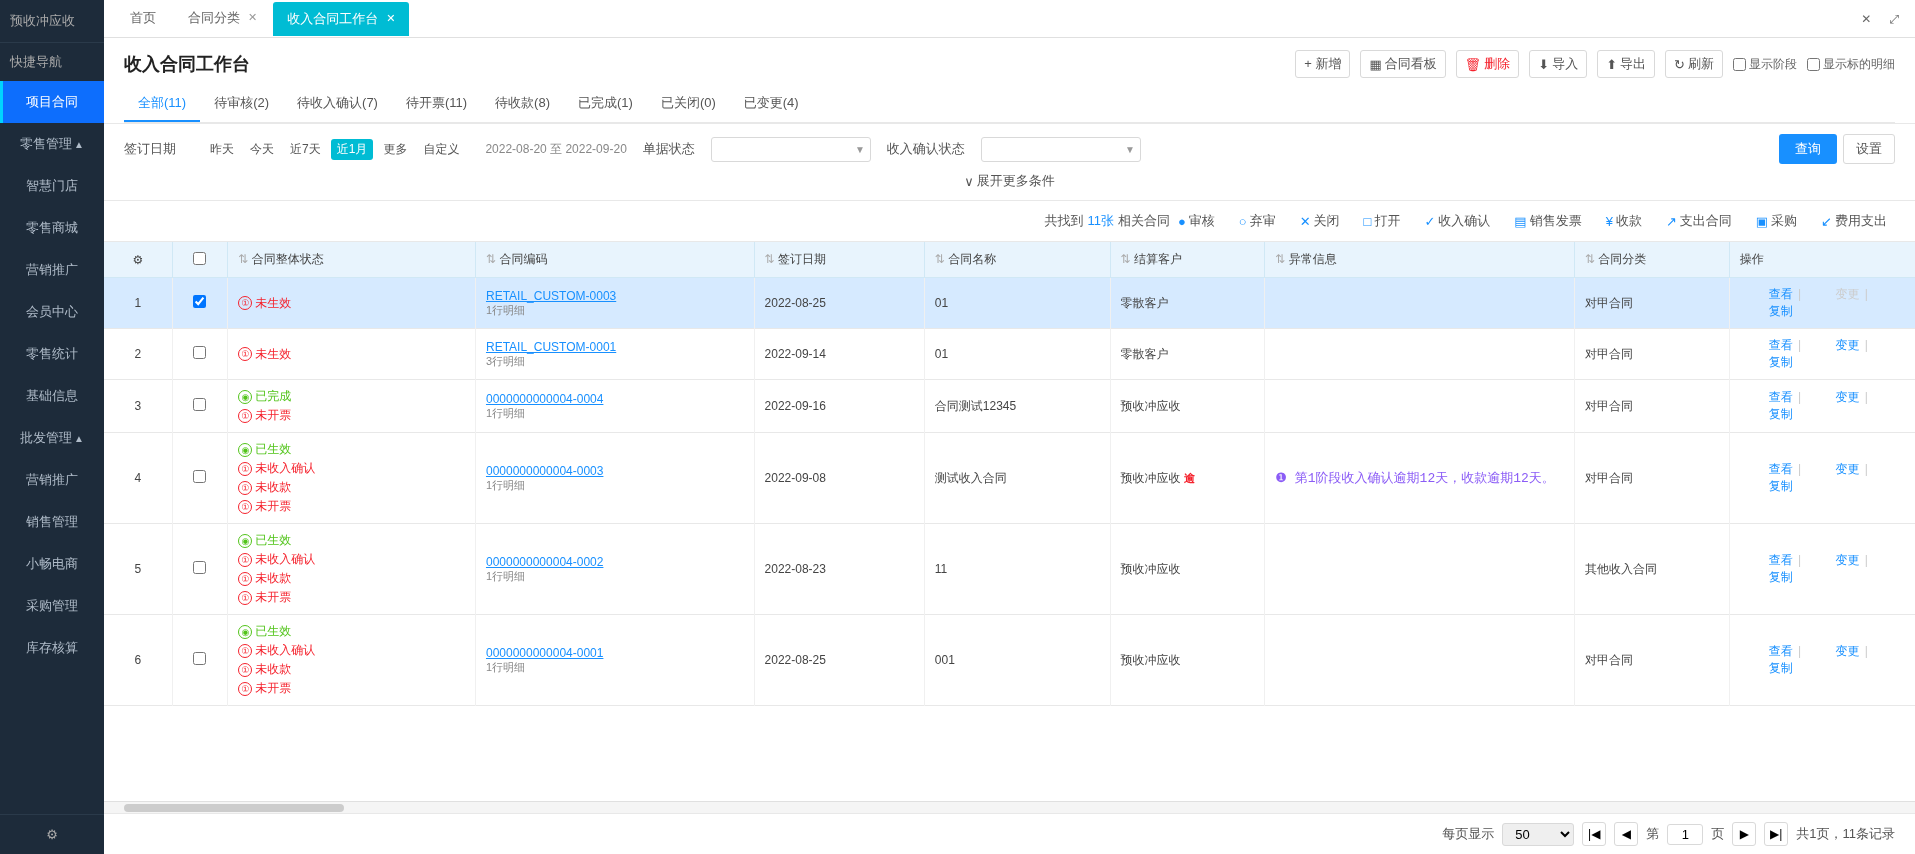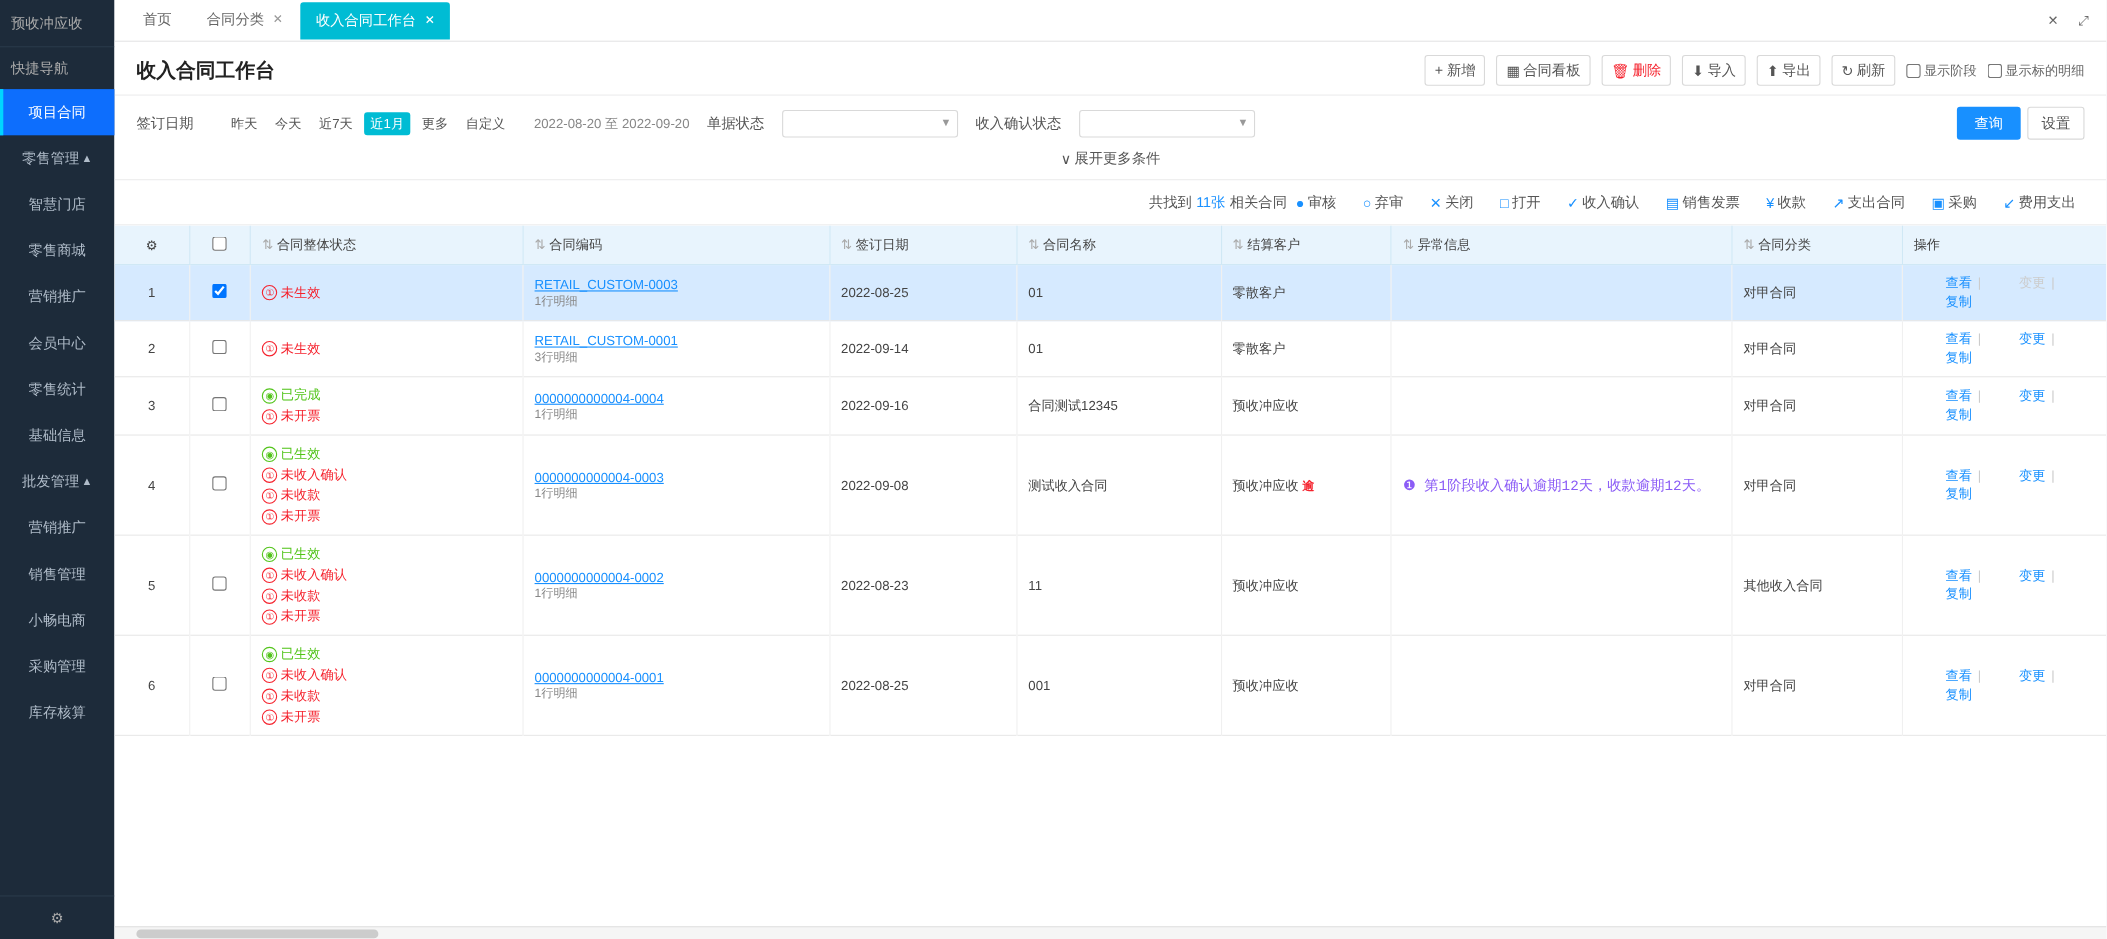--- a/index.html
+++ b/index.html
@@ -219,20 +219,30 @@
             <input type="checkbox" style="">
             <span>显示阶段</span>
           </label>
           <label class="toolbar-checkbox">
             <input type="checkbox" style="">
             <span>显示标的明细</span>
           </label>
         </div>
       </div>
 
+      <div class="sub-tabs">
+        <div class="sub-tab active">全部(11)</div>
+        <div class="sub-tab">待审核(2)</div>
+        <div class="sub-tab">待收入确认(7)</div>
+        <div class="sub-tab">待开票(11)</div>
+        <div class="sub-tab">待收款(8)</div>
+        <div class="sub-tab">已完成(1)</div>
+        <div class="sub-tab">已关闭(0)</div>
+        <div class="sub-tab">已变更(4)</div>
+      </div>
     </div>
 
     <div class="filter-area">
       <div class="filter-row">
         <span class="filter-label">签订日期</span>
         <div class="filter-date-btns">
           <span class="date-btn">昨天</span>
           <span class="date-btn">今天</span>
           <span class="date-btn">近7天</span>
           <span class="date-btn active">近1月</span>
@@ -573,15 +583,31 @@
           </tr>
 
         </tbody>
       </table>
     </div>
 
     <div class="scrollbar-area">
       <div class="scrollbar-thumb"></div>
     </div>
 
+    <div class="pagination-bar">
+      <span>每页显示</span>
+      <select class="page-size-select">
+        <option value="50" selected="">50</option>
+        <option value="20">20</option>
+        <option value="100">100</option>
+      </select>
+      <button class="page-btn">|◀</button>
+      <button class="page-btn">◀</button>
+      <span>第</span>
+      <input class="page-input" type="text" value="1" style="">
+      <span>页</span>
+      <button class="page-btn">▶</button>
+      <button class="page-btn">▶|</button>
+      <span>共1页，11条记录</span>
+    </div>
 
   </div>
 </div>
 
 </body></html>

